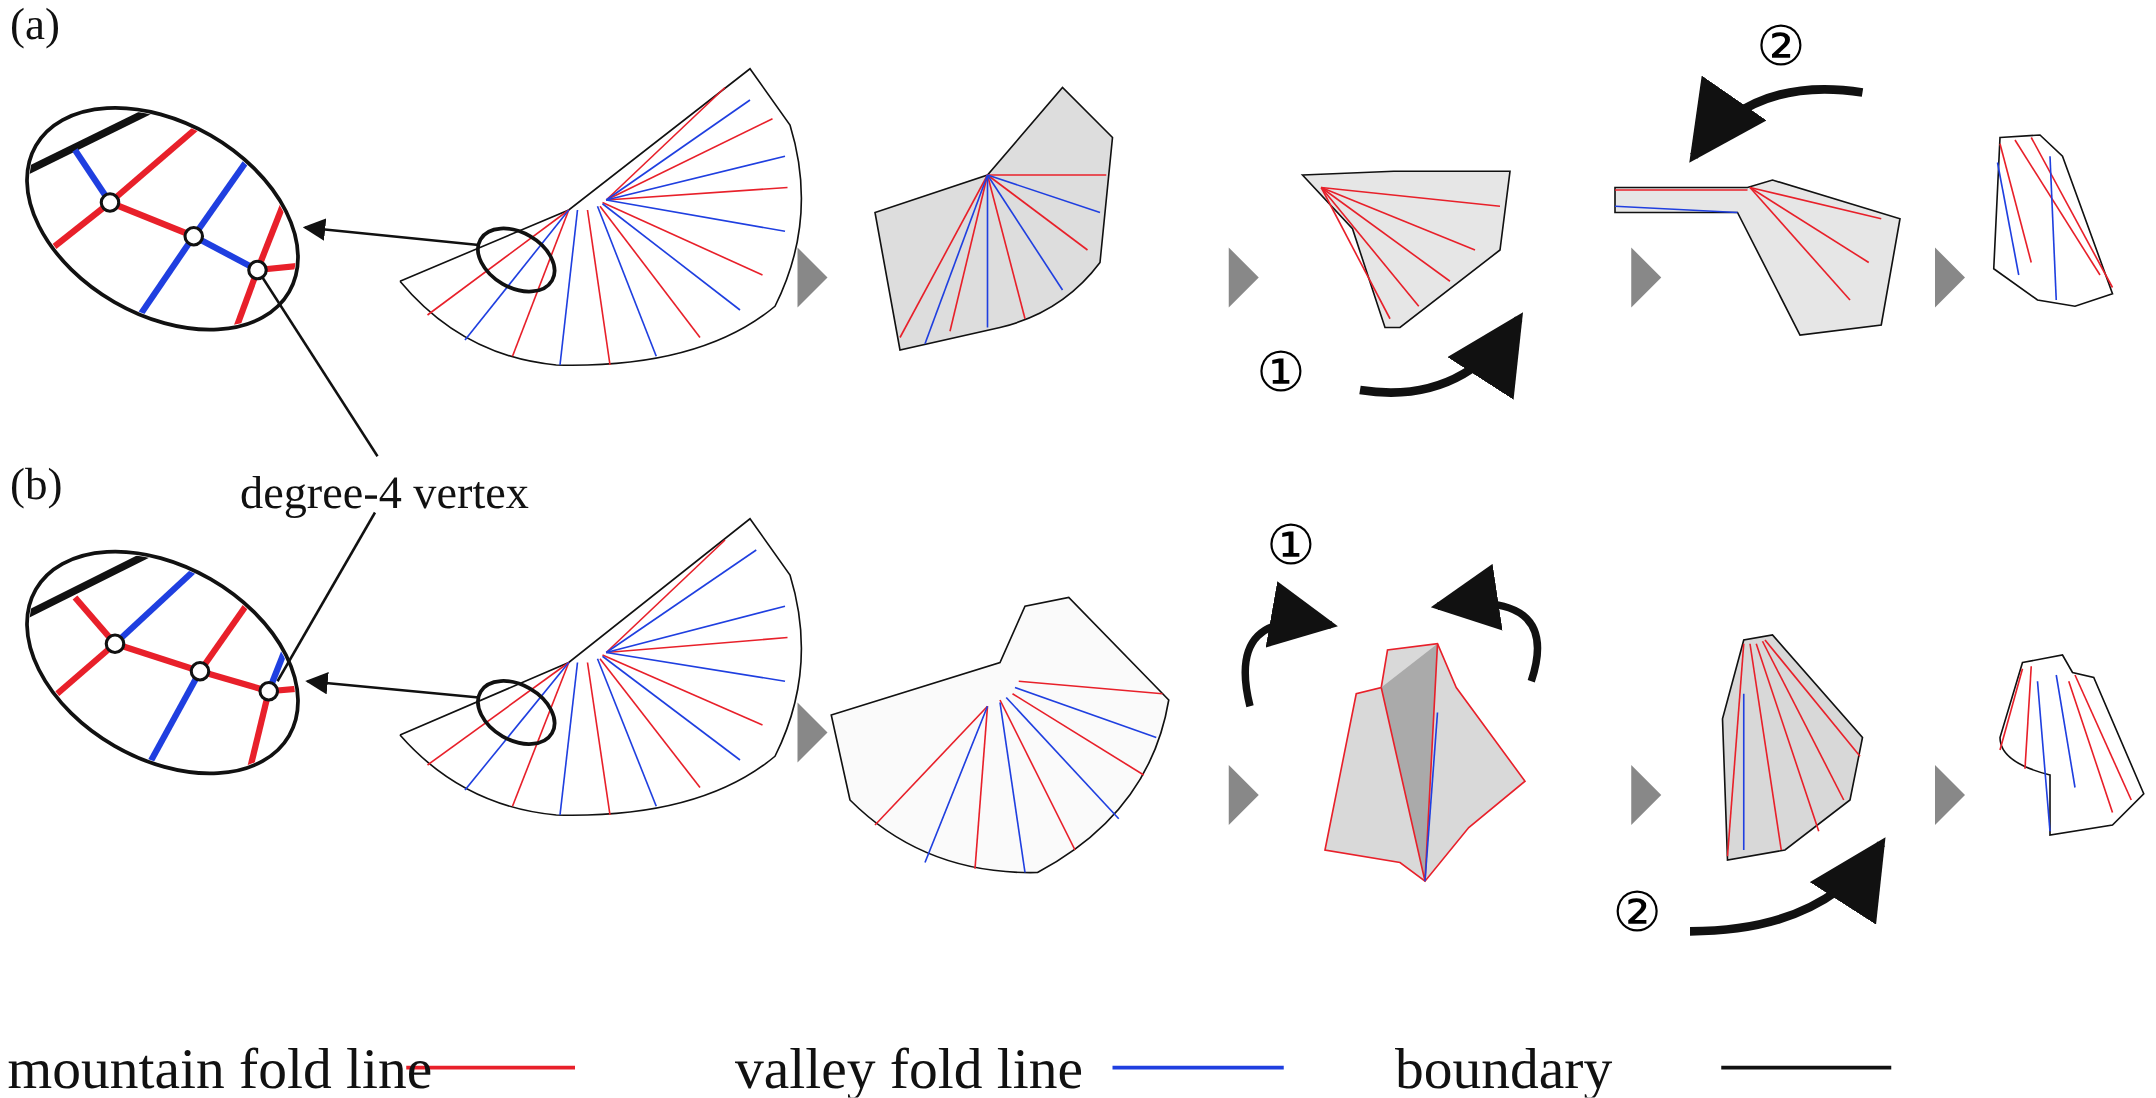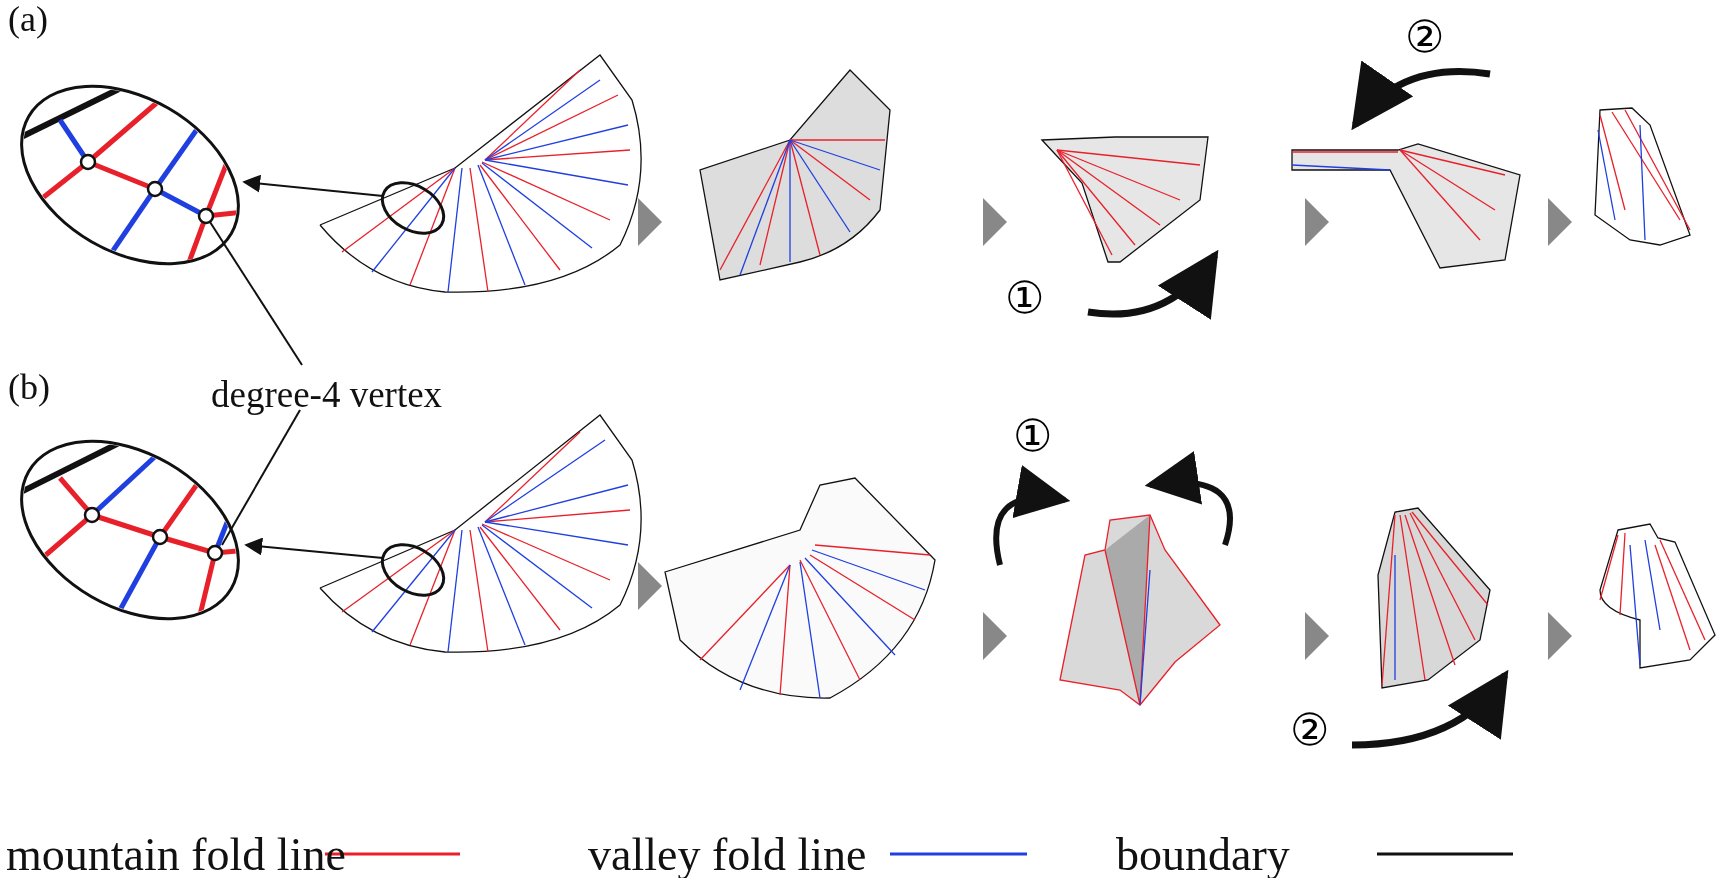--- a/index.html
+++ b/index.html
@@ -1,20 +1,20 @@
 <!DOCTYPE html>
 <html><head>
 <meta charset="utf-8">
 <style>
   html,body{margin:0;padding:0;background:#fff;}
   body{width:1725px;height:878px;position:relative;overflow:hidden;font-family:"Liberation Serif","DejaVu Serif",serif;}
   #fig{position:absolute;left:0;top:0;width:1725px;height:878px;}
   .lbl{position:absolute;font-family:"Liberation Serif","DejaVu Serif",serif;color:#111;}
   .panel-label{font-size:36px;}
-  .callout{font-size:37px;margin-left:19px;}
+  .callout{font-size:37px;}
   .legend-text{font-size:46px;}
   .step{font-size:44px;font-family:"DejaVu Sans",sans-serif;}
 </style>
 </head>
 <body>
 
 <svg id="fig" viewBox="0 0 1725 878" xmlns="http://www.w3.org/2000/svg">
   <defs>
     <marker id="arrowhead" viewBox="0 0 10 10" refX="9" refY="5" markerWidth="9" markerHeight="9" orient="auto">
       <path d="M0,0 L10,5 L0,10 z" fill="#111"></path>

